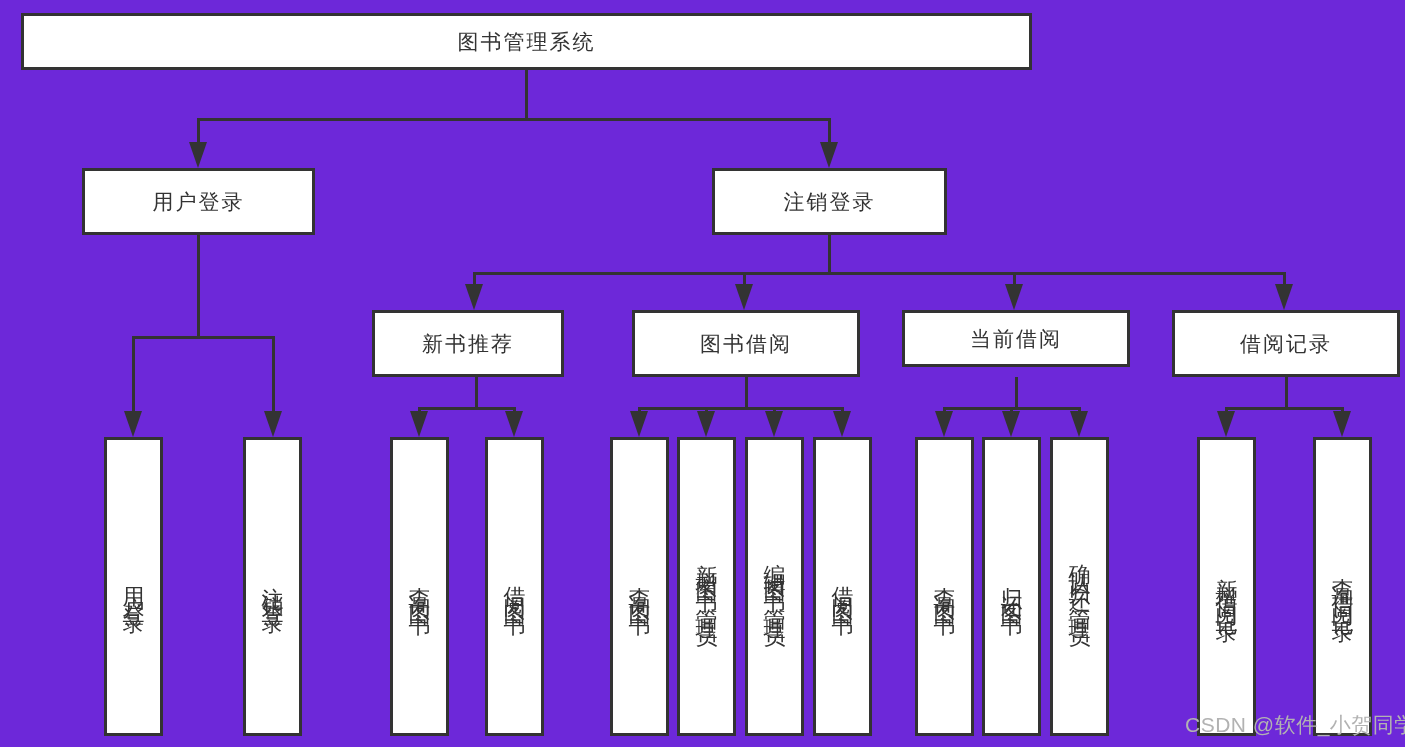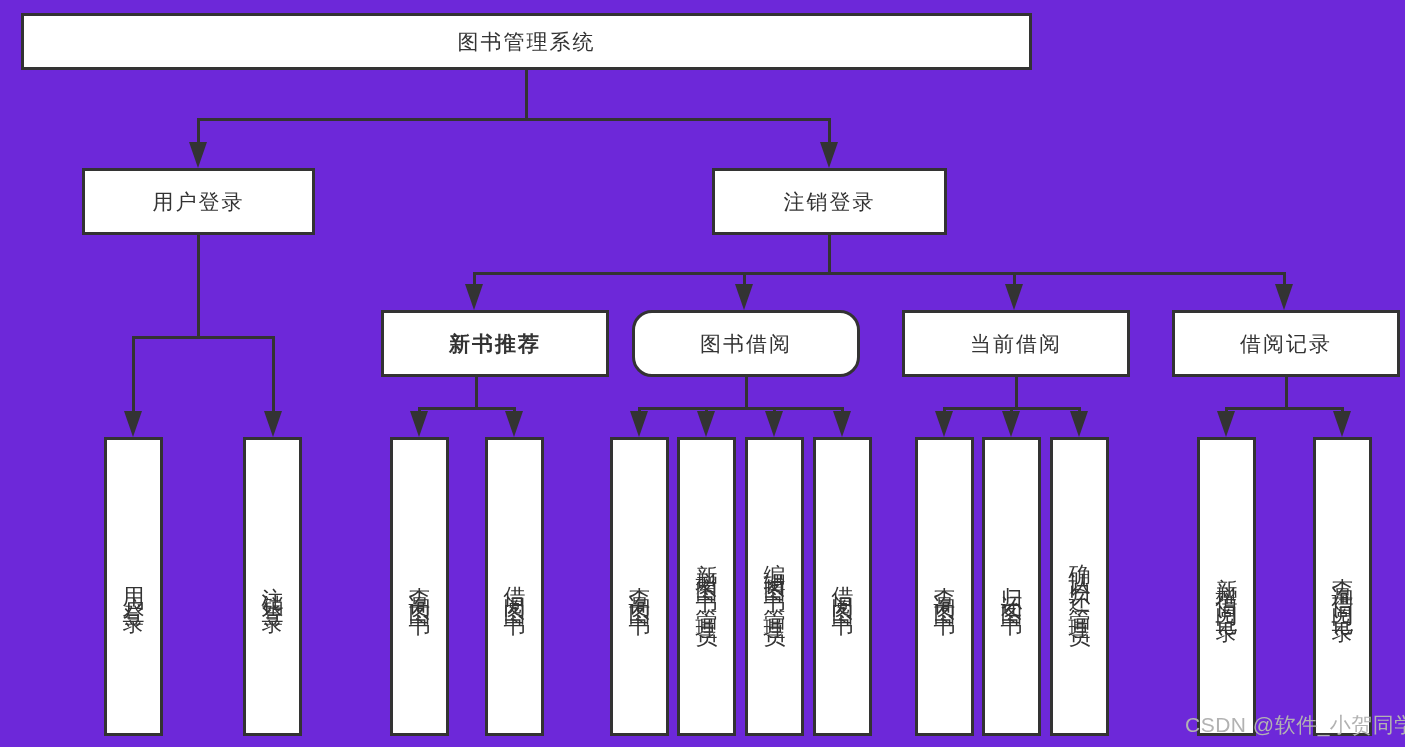--- a/index.html
+++ b/index.html
@@ -110,23 +110,23 @@
       <div class="line" style="left: 1224.5px; top: 407px; width: 119px; height: 3px; background: rgb(51, 51, 51);"></div>
       <div class="line" style="left: 1224.5px; top: 407px; width: 3px; height: 6px; background: rgb(51, 51, 51);"></div>
       <div class="arrowhead" style="left: 1217px; top: 411px; border-top-color: rgb(51, 51, 51);"></div>
       <div class="line" style="left: 1340.5px; top: 407px; width: 3px; height: 6px; background: rgb(51, 51, 51);"></div>
       <div class="arrowhead" style="left: 1333px; top: 411px; border-top-color: rgb(51, 51, 51);"></div>
     </div>
   <div id="node-layer">
       <div class="node" style="left: 21px; top: 13px; width: 1011px; height: 57px;">图书管理系统</div>
       <div class="node" style="left: 82px; top: 168px; width: 233px; height: 67px;">用户登录</div>
       <div class="node" style="left: 712px; top: 168px; width: 235px; height: 67px;">注销登录</div>
-      <div class="node" style="left: 381px; top: 310px; width: 228px; height: 67px; font-weight: bold;">新书推荐</div>
-      <div class="node" style="left: 632px; top: 310px; width: 228px; height: 67px; border-radius: 20px;">图书借阅</div>
-      <div class="node" style="left: 902px; top: 310px; width: 228px; height: 67px; text-align: right;">当前借阅</div>
+      <div class="node" style="left: 372px; top: 310px; width: 192px; height: 67px;">新书推荐</div>
+      <div class="node" style="left: 632px; top: 310px; width: 228px; height: 67px;">图书借阅</div>
+      <div class="node" style="left: 902px; top: 310px; width: 228px; height: 57px; text-align: right;">当前借阅</div>
       <div class="node" style="left: 1172px; top: 310px; width: 228px; height: 67px;">借阅记录</div>
       <div class="node vertical" style="left: 104px; top: 437px; width: 59px; height: 299px;">用户登录</div>
       <div class="node vertical" style="left: 243px; top: 437px; width: 59px; height: 299px;">注销登录</div>
       <div class="node vertical" style="left: 390px; top: 437px; width: 59px; height: 299px;">查询图书</div>
       <div class="node vertical" style="left: 485px; top: 437px; width: 59px; height: 299px;">借阅图书</div>
       <div class="node vertical" style="left: 610px; top: 437px; width: 59px; height: 299px;">查询图书</div>
       <div class="node vertical" style="left: 677px; top: 437px; width: 59px; height: 299px;">新增图书（管理员）</div>
       <div class="node vertical" style="left: 745px; top: 437px; width: 59px; height: 299px;">编辑图书（管理员）</div>
       <div class="node vertical" style="left: 813px; top: 437px; width: 59px; height: 299px;">借阅图书</div>
       <div class="node vertical" style="left: 915px; top: 437px; width: 59px; height: 299px;">查询图书</div>

